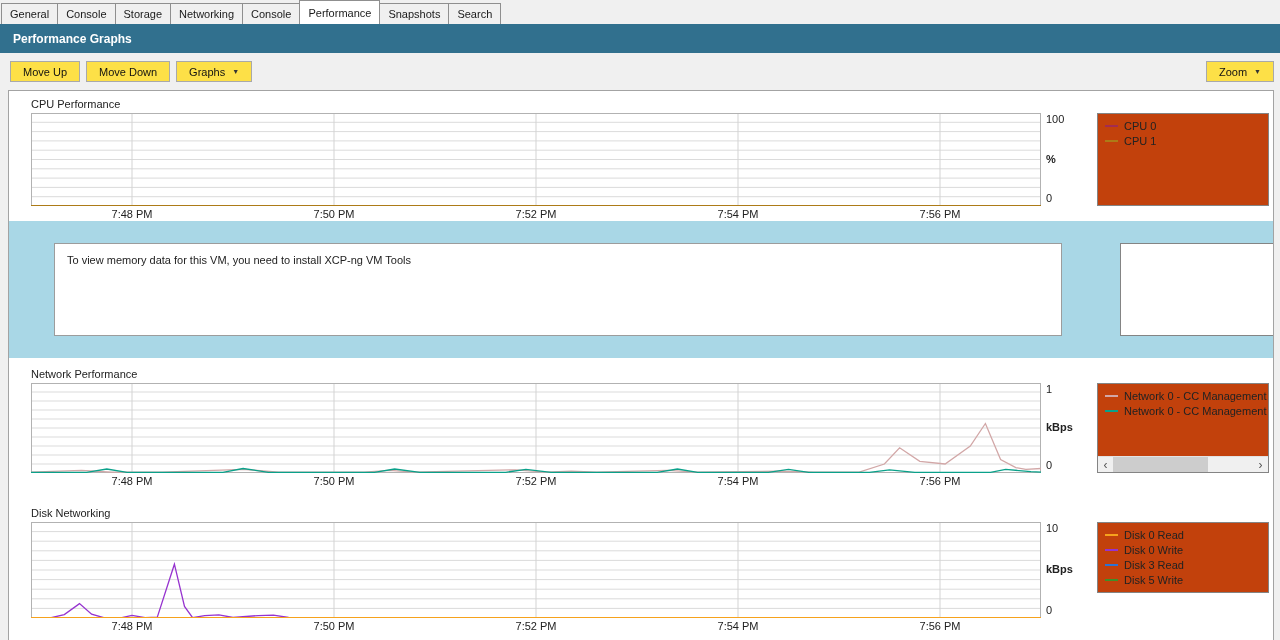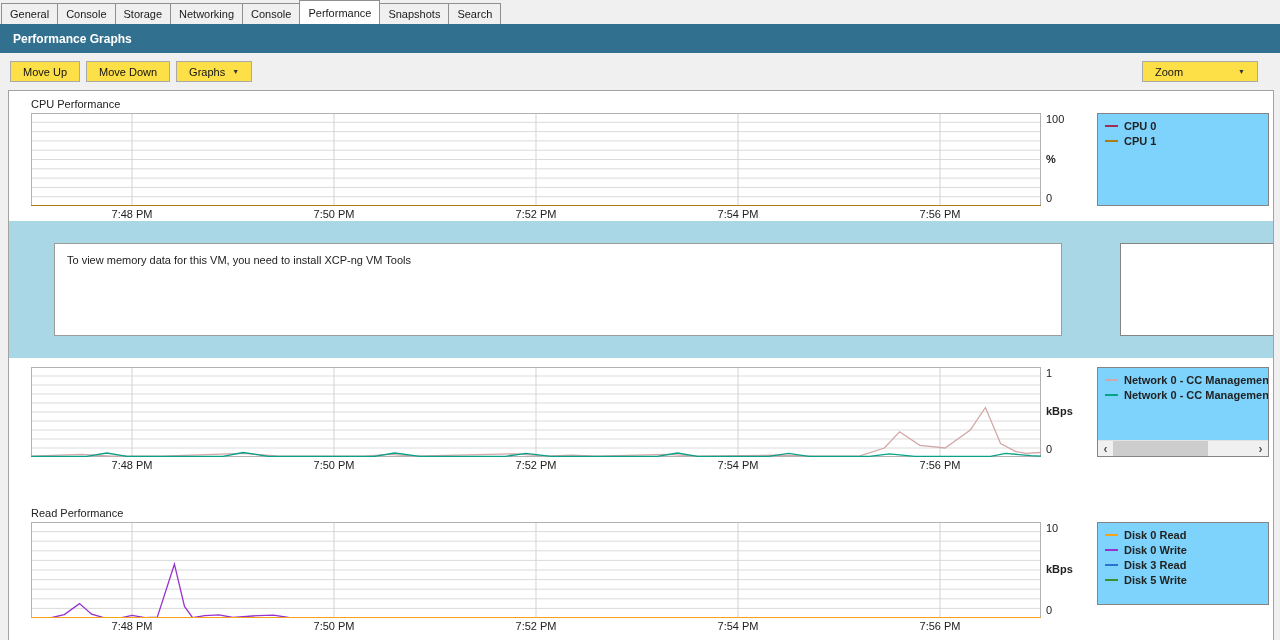--- a/index.html
+++ b/index.html
@@ -25,42 +25,42 @@
     display:flex; align-items:center; padding-left:13px;
   }
   
   .toolbar { height:37px; display:flex; align-items:center; padding:0 4px 0 10px; background:#f0f0f0; }
   .btn {
     background:#fde047; border:1px solid #a9a9a9; height:21px;
     display:flex; align-items:center; padding:0 12px; margin-right:6px;
     font-size:11px; color:#111; cursor:default; white-space:nowrap;
   }
   .btn .dd { font-size:7px; margin-left:7px; color:#333; }
-  .btn.zoom-btn { margin-left:auto; margin-right:18px;gap:48px; }
+  .btn.zoom-btn { margin-left:auto; margin-right:2px; }
   
   .panel {
     position:absolute; left:8px; top:90px; width:1266px; height:551px;
     background:#ffffff; border:1px solid #a3a3a3; overflow:hidden;
   }
   .grow { padding:6px 0 0 22px; position:relative; }
   .grow.mem { background:#a9d7e6; padding-top:0;padding-left:45px; }
   .row-title { height:16px; font-size:11px; color:#222; padding-top:1px; }
   .row-body { display:flex; align-items:flex-start; }
   .plotwrap { position:relative; width:1010px; flex:none; }
   .plotwrap svg { display:block; background:#ffffff; }
   .xticks { position:relative; height:17px; width:1010px; }
   .xticks span { position:absolute; top:2px; transform:translateX(-50%); white-space:nowrap; color:#222; }
   .yaxis {
     width:46px; flex:none; display:flex; flex-direction:column; justify-content:space-between;
     padding:0 0 2px 5px; font-size:11px; color:#222;
   }
   .yaxis .unit { font-weight:bold; }
   .legendbox {
-    width:172px; flex:none; margin-left:10px; background:#7dd3fc;
-    border:1px solid #848484; padding:4px 0 8px 7px; overflow:hidden; position:relative;font-weight:bold;
+    width:172px; flex:none; margin-left:10px; background:#c2410c;
+    border:1px solid #848484; padding:4px 0 8px 7px; overflow:hidden; position:relative;
   }
   .legend-item { display:flex; align-items:center; height:15px; white-space:nowrap; overflow:hidden; }
   .legend-item .sw { width:13px; height:2px; margin-right:6px; flex:none; }
   .legend-item .lbl { font-size:11px; color:#222; }
   
   .hscroll {
     position:absolute; left:0; right:0; bottom:0; height:16px;
     background:#f0f0f0; border-top:1px solid #e2e2e2; display:flex; align-items:center;
   }
   .hscroll .arrow { width:15px; text-align:center; color:#555; font-size:12px; line-height:14px; flex:none; cursor:default; }
@@ -164,20 +164,21 @@
     <div class="row-body">
       <div class="notice">
         <span>To view memory data for this VM, you need to install XCP-ng VM Tools</span>
       </div>
       <div class="mem-spacer"></div>
       <div class="mem-legend"></div>
     </div>
   </div>
 
   <div class="grow" style="height:139px; padding-top:9px;">
+    <div class="row-title">Network Performance</div>
     <div class="row-body">
       <div class="plotwrap">
         <svg width="1010" height="90">
             <line x1="0" y1="9.0" x2="1010" y2="9.0" stroke="#dbdbdb" stroke-width="1"></line>
             <line x1="0" y1="18.0" x2="1010" y2="18.0" stroke="#dbdbdb" stroke-width="1"></line>
             <line x1="0" y1="27.0" x2="1010" y2="27.0" stroke="#dbdbdb" stroke-width="1"></line>
             <line x1="0" y1="36.0" x2="1010" y2="36.0" stroke="#dbdbdb" stroke-width="1"></line>
             <line x1="0" y1="45.0" x2="1010" y2="45.0" stroke="#dbdbdb" stroke-width="1"></line>
             <line x1="0" y1="54.0" x2="1010" y2="54.0" stroke="#dbdbdb" stroke-width="1"></line>
             <line x1="0" y1="63.0" x2="1010" y2="63.0" stroke="#dbdbdb" stroke-width="1"></line>
@@ -219,21 +220,21 @@
           <span class="track">
               <span class="thumb"></span>
             </span>
           <span class="arrow">›</span>
         </div>
       </div>
     </div>
   </div>
 
   <div class="grow" style="height:150px; padding-top:9px;">
-    <div class="row-title">Read Performance</div>
+    <div class="row-title">Disk Networking</div>
     <div class="row-body">
       <div class="plotwrap">
         <svg width="1010" height="96">
             <line x1="0" y1="9.6" x2="1010" y2="9.6" stroke="#dbdbdb" stroke-width="1"></line>
             <line x1="0" y1="19.2" x2="1010" y2="19.2" stroke="#dbdbdb" stroke-width="1"></line>
             <line x1="0" y1="28.8" x2="1010" y2="28.8" stroke="#dbdbdb" stroke-width="1"></line>
             <line x1="0" y1="38.4" x2="1010" y2="38.4" stroke="#dbdbdb" stroke-width="1"></line>
             <line x1="0" y1="48.0" x2="1010" y2="48.0" stroke="#dbdbdb" stroke-width="1"></line>
             <line x1="0" y1="57.6" x2="1010" y2="57.6" stroke="#dbdbdb" stroke-width="1"></line>
             <line x1="0" y1="67.2" x2="1010" y2="67.2" stroke="#dbdbdb" stroke-width="1"></line>
@@ -256,21 +257,21 @@
             <span style="left: 505px;">7:52 PM</span>
             <span style="left: 707px;">7:54 PM</span>
             <span style="left: 909px;">7:56 PM</span>
           </div>
       </div>
       <div class="yaxis" style="height:96px;">
         <span>10</span>
         <span class="unit">kBps</span>
         <span>0</span>
       </div>
-      <div class="legendbox" style="height:83px;">
+      <div class="legendbox" style="height:71px;">
           <div class="legend-item">
             <span class="sw" style="background: rgb(246, 162, 29);"></span>
             <span class="lbl">Disk 0 Read</span>
           </div>
           <div class="legend-item">
             <span class="sw" style="background: rgb(150, 51, 207);"></span>
             <span class="lbl">Disk 0 Write</span>
           </div>
           <div class="legend-item">
             <span class="sw" style="background: rgb(45, 114, 210);"></span>

